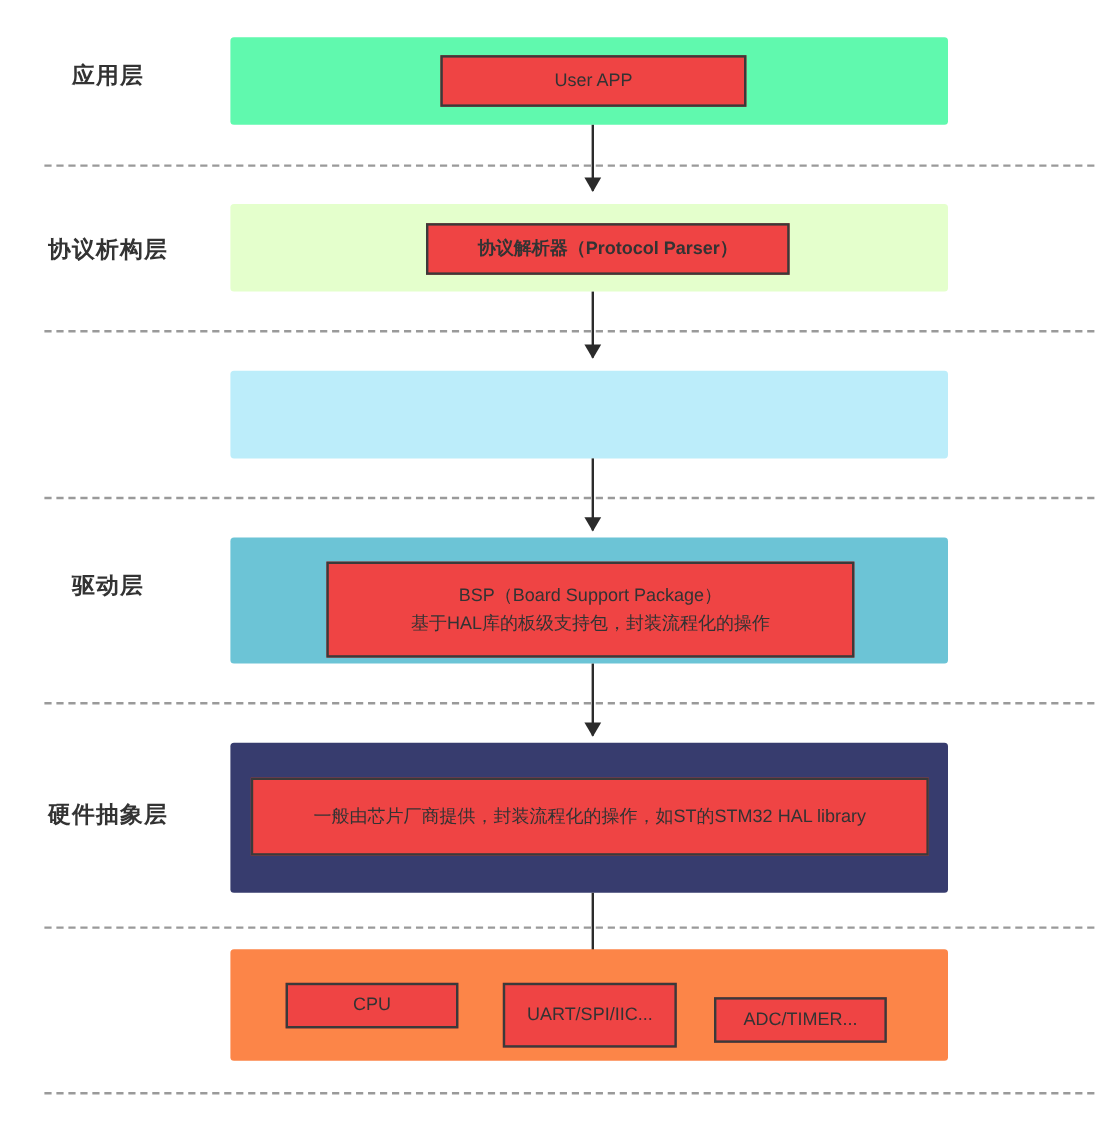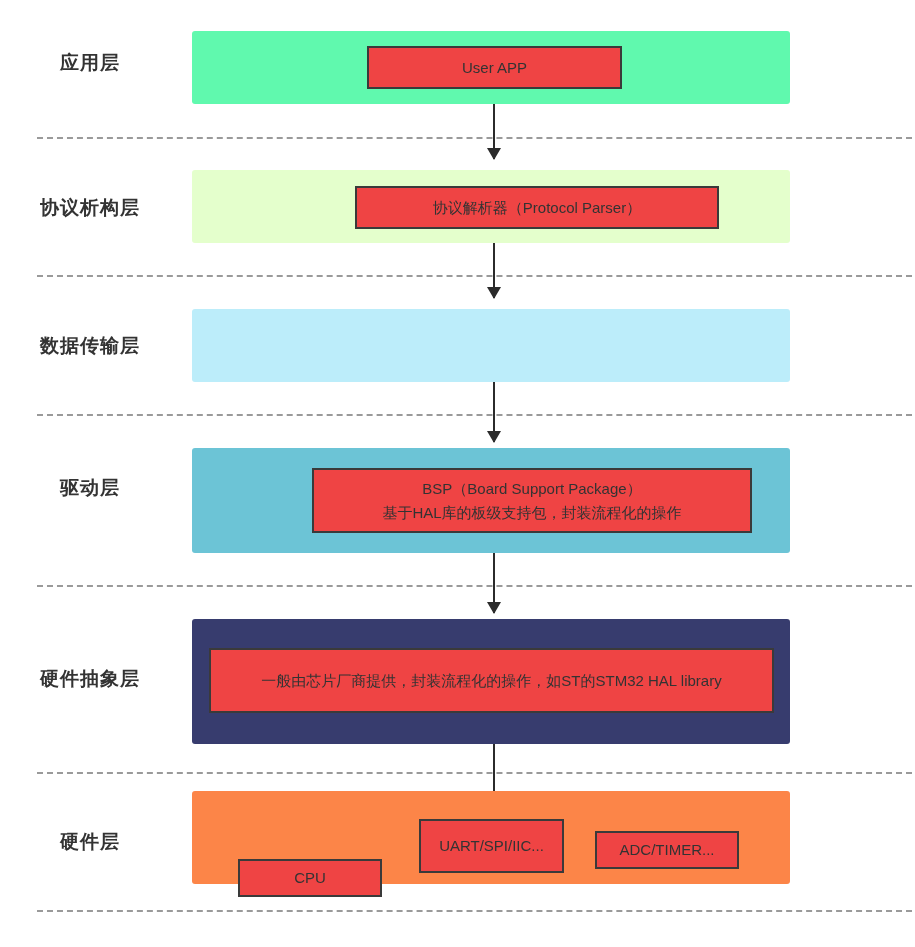--- a/index.html
+++ b/index.html
@@ -90,51 +90,49 @@
   <div class="layer-label" style="top:50px;">应用层</div>
   <div class="band" style="top:31px; height:73px; background:#60F9AE;"></div>
   <div class="node" style="left:367px; top:46px; width:255px; height:43px;">
     <span>User APP</span>
   </div>
   <div class="arrow" style="left:493px; top:104px; height:55px;"></div>
   <div class="divider" style="top:137px;"></div>
 
   <div class="layer-label" style="top:195px;">协议析构层</div>
   <div class="band" style="top:170px; height:73px; background:#E4FFCC;"></div>
-  <div class="node" style="left:355px; top:186px; width:364px; height:43px;">
+  <div class="node" style="left:355px; top:186px; width:303px; height:43px;font-weight:bold;">
     <span>协议解析器（Protocol Parser）</span>
   </div>
   <div class="arrow" style="left:493px; top:243px; height:55px;"></div>
   <div class="divider" style="top:275px;"></div>
 
-  <div class="layer-label" style="top:333px;">数据传输层</div>
   <div class="band" style="top:309px; height:73px; background:#BCEDFA;"></div>
   <div class="arrow" style="left:493px; top:382px; height:60px;"></div>
   <div class="divider" style="top:414px;"></div>
 
   <div class="layer-label" style="top:475px;">驱动层</div>
   <div class="band" style="top:448px; height:105px; background:#6CC4D6;"></div>
-  <div class="node" style="left:272px; top:468px; width:440px; height:65px;margin-left:40px;">
+  <div class="node" style="left:272px; top:468px; width:440px; height:80px;">
     <span>BSP（Board Support Package）</span>
     <span class="line2">基于HAL库的板级支持包，封装流程化的操作</span>
   </div>
   <div class="arrow" style="left:493px; top:553px; height:60px;"></div>
   <div class="divider" style="top:585px;"></div>
 
   <div class="layer-label" style="top:666px;">硬件抽象层</div>
   <div class="band" style="top:619px; height:125px; background:#373C6E;"></div>
   <div class="node" style="left:209px; top:648px; width:565px; height:65px;">
     <span class="line2">一般由芯片厂商提供，封装流程化的操作，如ST的STM32 HAL library</span>
   </div>
   <div class="arrow" style="left:493px; top:744px; height:60px;"></div>
   <div class="divider" style="top:772px;"></div>
 
-  <div class="layer-label" style="top:829px;">硬件层</div>
   <div class="band" style="top:791px; height:93px; background:#FC8548;"></div>
-  <div class="node" style="left:238px; top:819px; width:144px; height:38px;margin-top:40px;">
+  <div class="node" style="left:238px; top:819px; width:144px; height:38px;">
     <span>CPU</span>
   </div>
   <div class="node" style="left:419px; top:819px; width:145px; height:54px;align-items:center;">
     <span>UART/SPI/IIC...</span>
   </div>
   <div class="node" style="left:595px; top:819px; width:144px; height:38px;margin-top:12px;">
     <span>ADC/TIMER...</span>
   </div>
   <div class="divider" style="top:910px;"></div>
 

